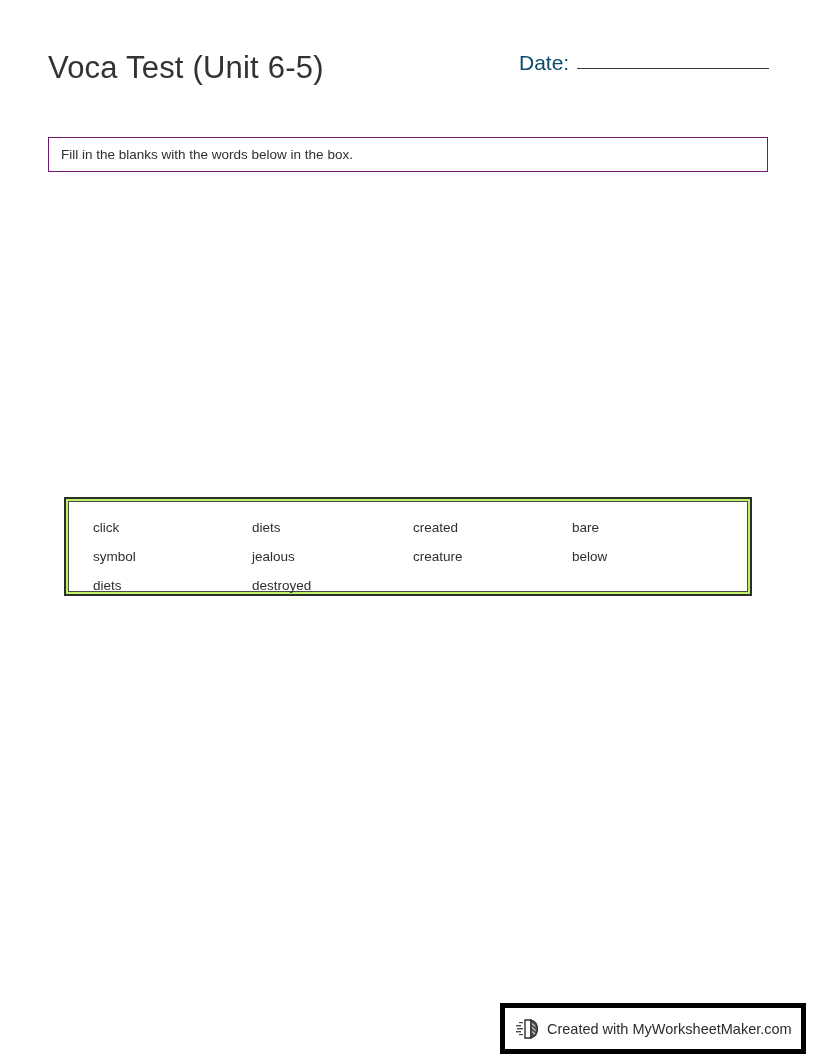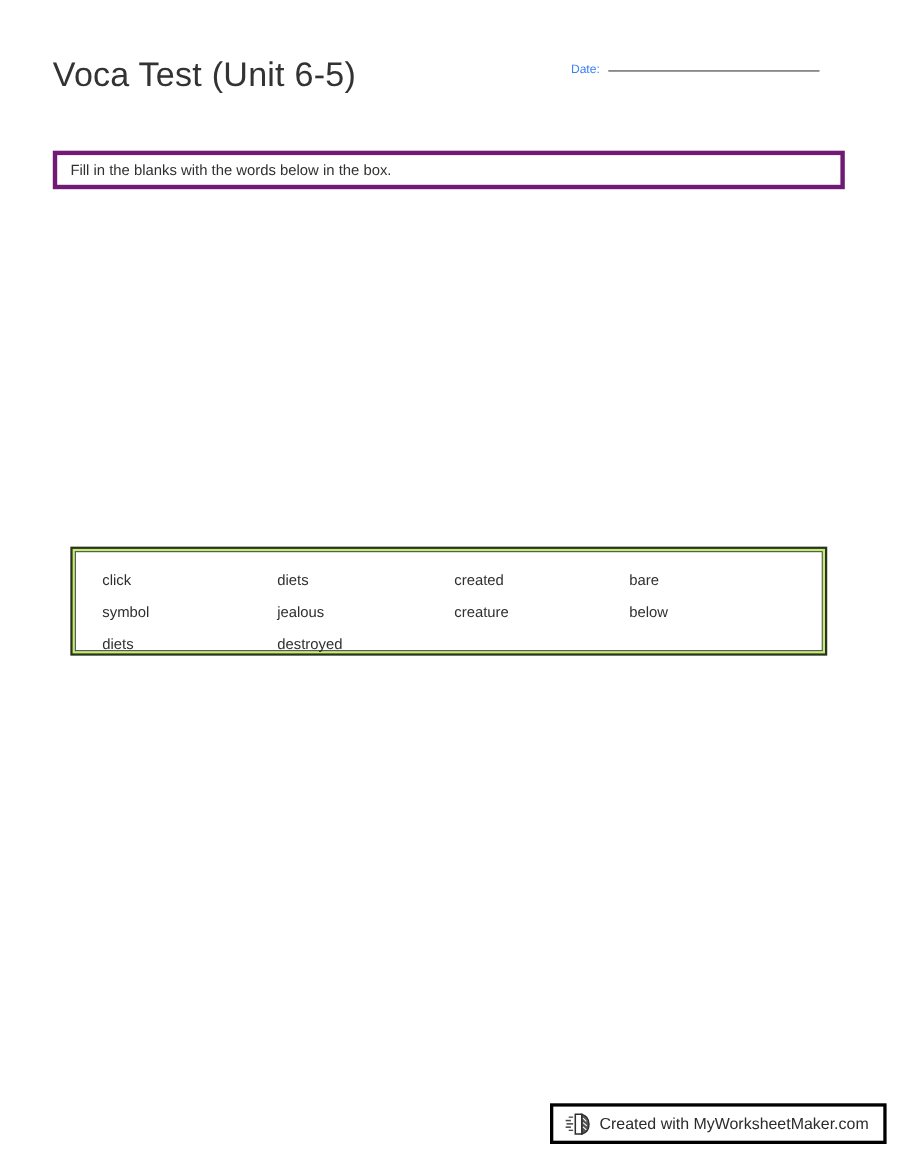--- a/index.html
+++ b/index.html
@@ -30,43 +30,43 @@
   }
 
   #date-block {
     position: absolute;
     left: 519px;
     top: 52px;
     display: flex;
     align-items: baseline;
   }
   #date-label {
-    font-size: 11px;
+    font-size: 21px;
     line-height: 22px;
-    color: #3b82f6;
+    color: #0c4a6e;
     white-space: nowrap;
   }
   #date-line {
     width: 192px;
     height: 0;
     border-bottom: 1.4px solid #3a3a3a;
     margin-left: 8px;
     position: relative;
     top: -1px;
   }
 
   
   #instruction-box {
     position: absolute;
     left: 48px;
     top: 137px;
     width: 720px;
     height: 35px;
     box-sizing: border-box;
-    border: 4px solid #701a75;
+    border: 1px solid #701a75;
     background: #ffffff;
     display: flex;
     align-items: center;
   }
   #instruction-text {
     padding-left: 12px;
     font-size: 13.5px;
     line-height: 18px;
     color: #303030;
   }
@@ -110,23 +110,23 @@
     color: #2f2f2f;
     white-space: nowrap;
   }
 
   
   #footer-badge {
     position: absolute;
     left: 500px;
     top: 1003px;
     width: 306px;
-    height: 37px;
+    height: 51px;
     box-sizing: border-box;
-    border: 3px solid #000000;
+    border: 5px solid #000000;
     background: #ffffff;
     display: flex;
     align-items: center;
     padding-left: 11px;
   }
   #footer-logo-icon {
     width: 24px;
     height: 22px;
     flex: 0 0 auto;
     margin-right: 7px;

